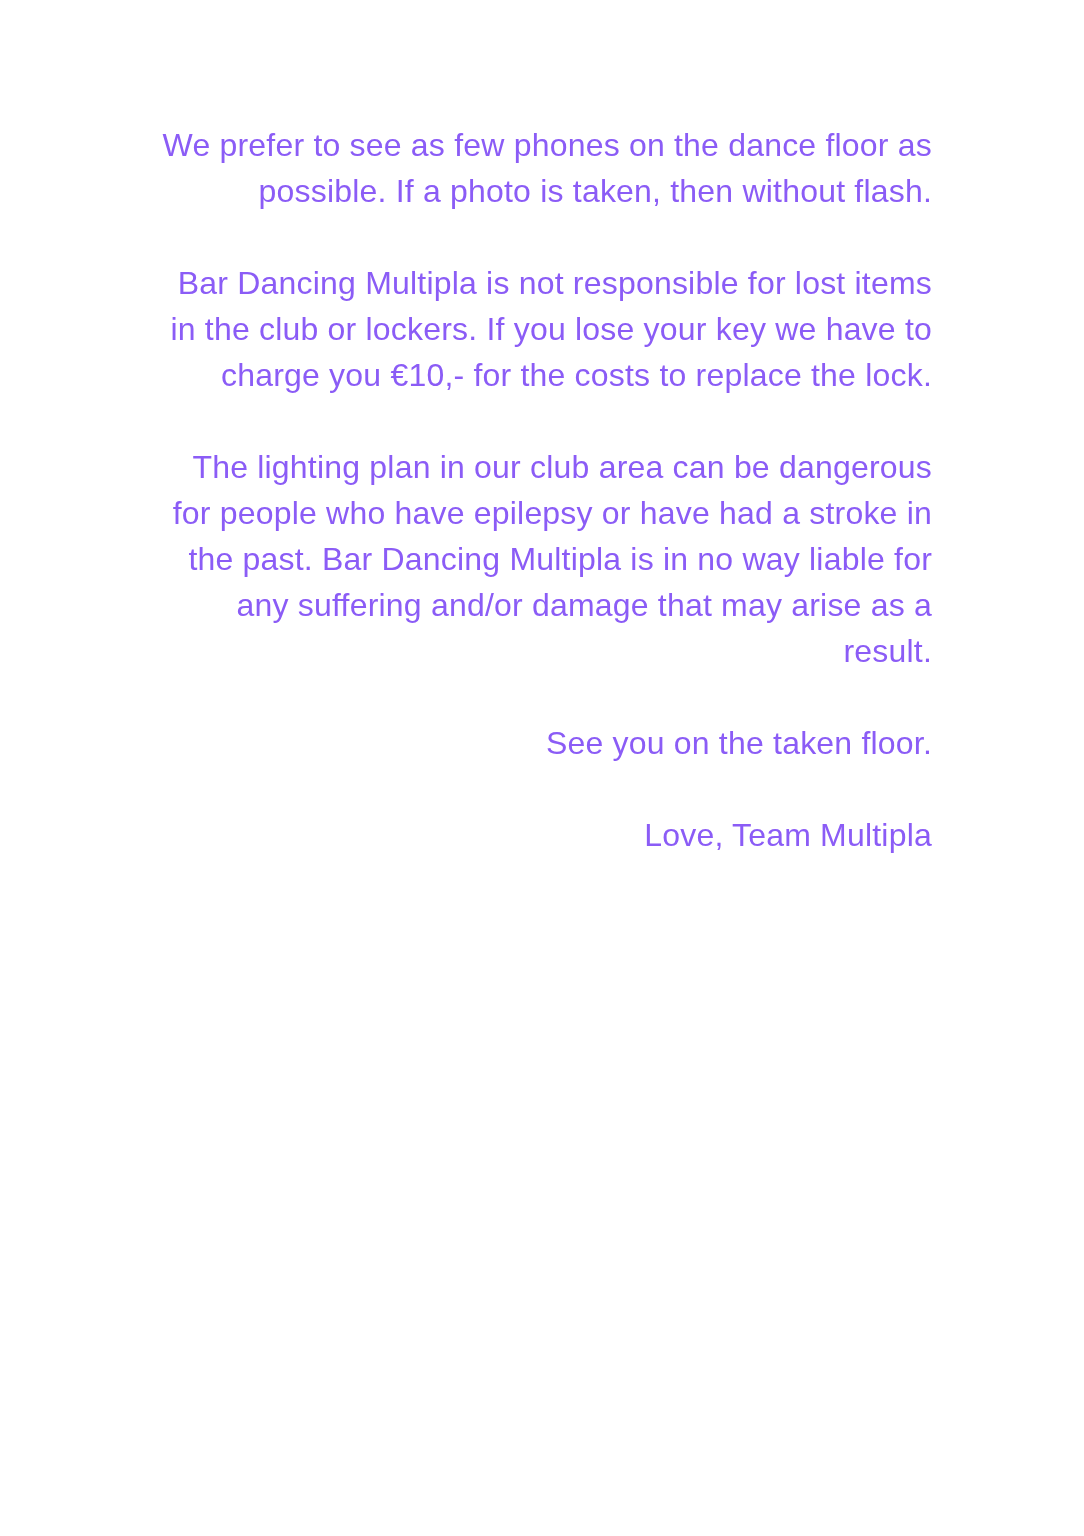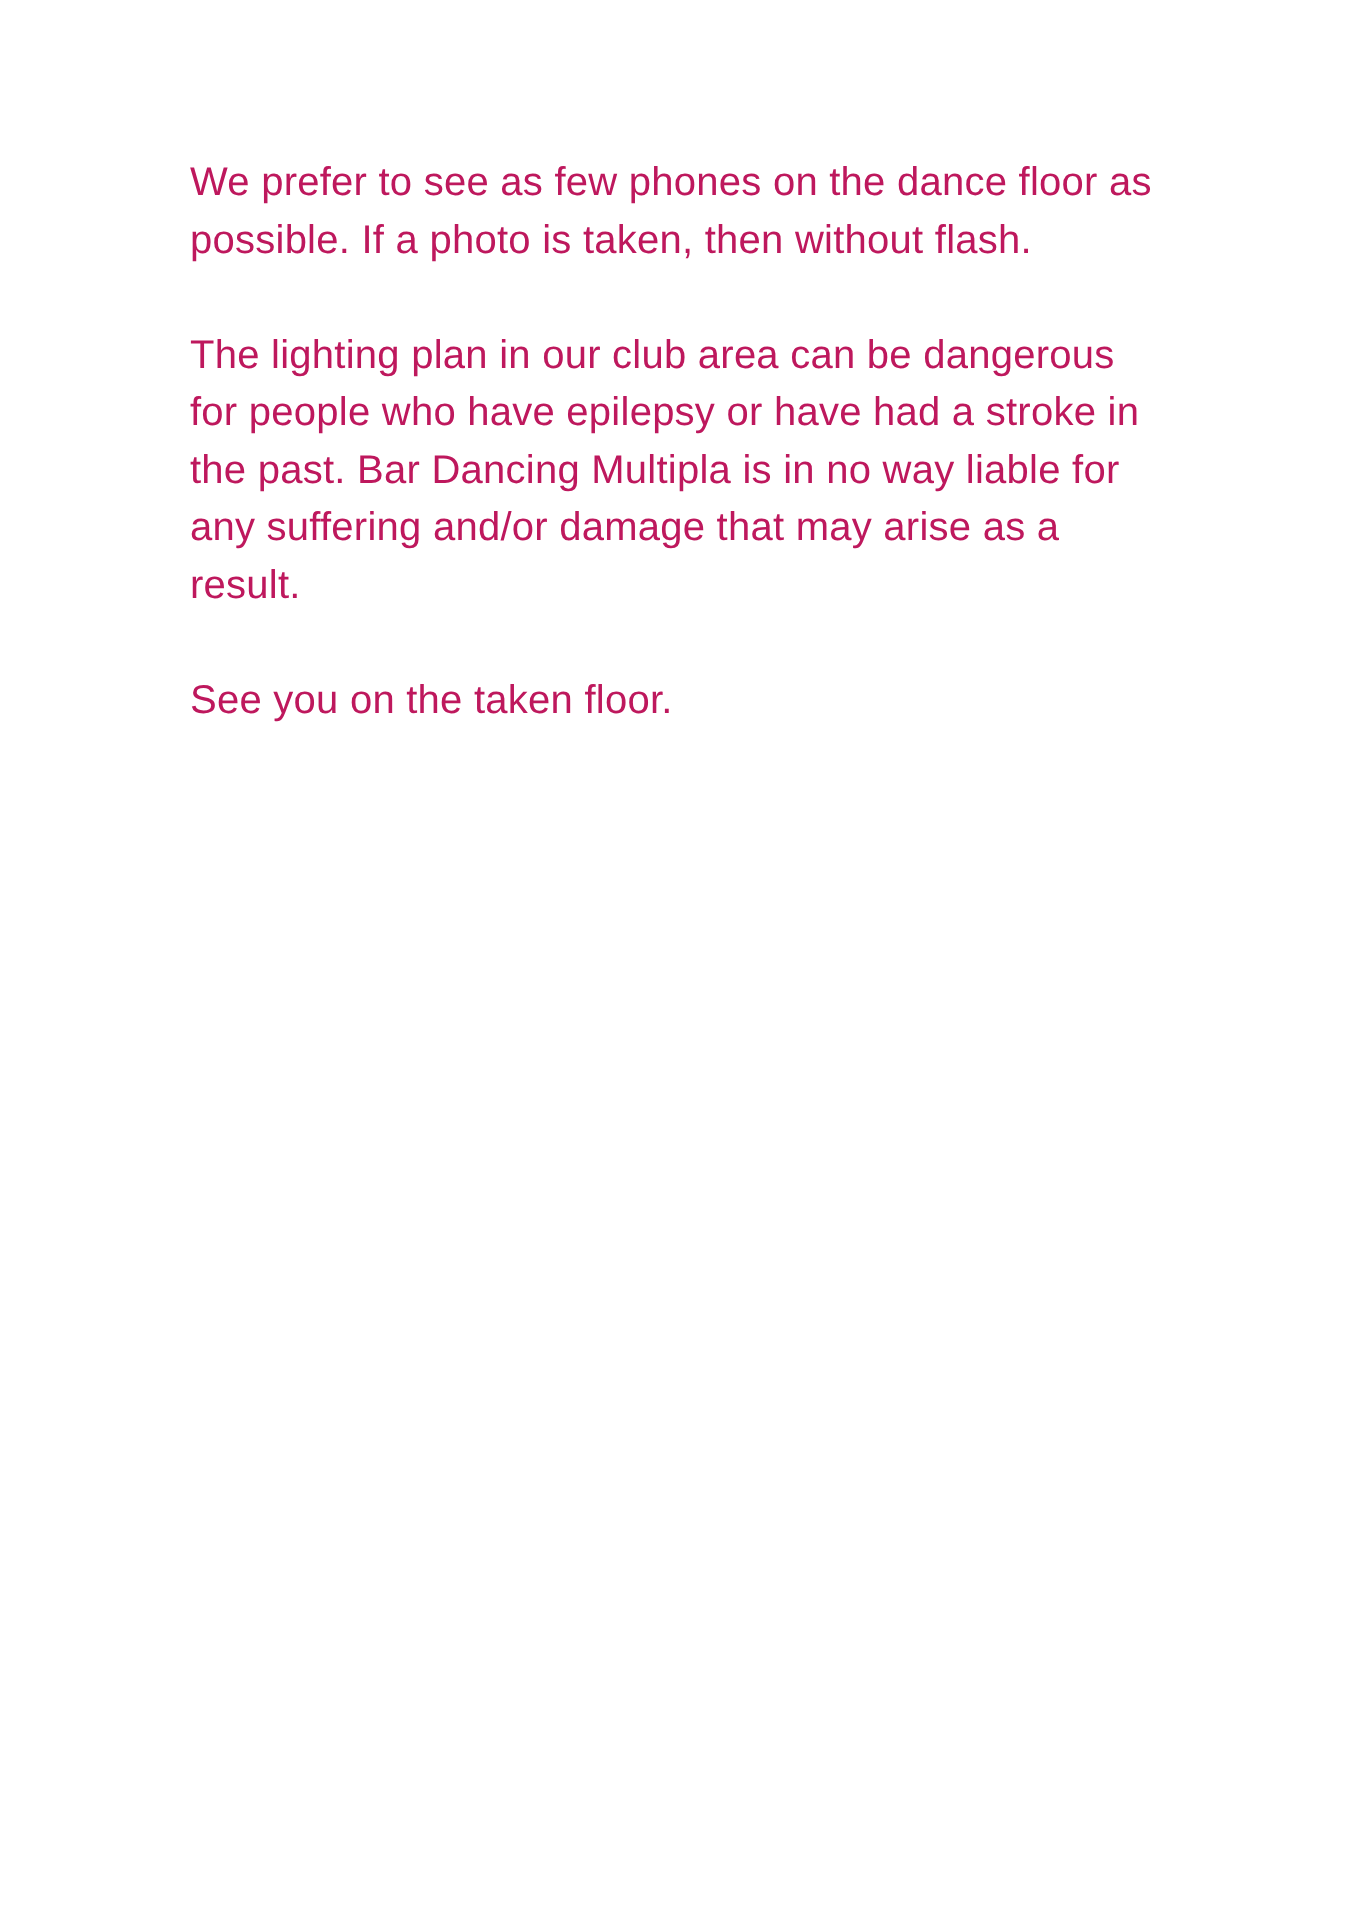--- a/index.html
+++ b/index.html
@@ -16,33 +16,35 @@
   .page {
     width: 1084px;
     height: 1536px;
     background: #ffffff;
     box-sizing: border-box;
     padding-top: 122px;
   }
   .text-block {
     width: 780px;
     margin: 0 auto;
-    text-align: left;
-    color: #be185d;
+    text-align: right;
+    color: #8b5cf6;
     font-size: 32px;
     line-height: 46px;
     font-weight: 300;
     letter-spacing: 0.2px;
   }
   .text-block p {
     margin: 0 0 46px 0;
   }
 </style>
 </head>
 <body>
 
 <div class="page">
   <div class="text-block">
     <p>We prefer to see as few phones on the dance floor as possible. If a photo is taken, then without flash.</p>
+    <p>Bar Dancing Multipla is not responsible for lost items in the club or lockers. If you lose your key we have to charge you €10,- for the costs to replace the lock.</p>
     <p>The lighting plan in our club area can be dangerous for people who have epilepsy or have had a stroke in the past. Bar Dancing Multipla is in no way liable for any suffering and/or damage that may arise as a result.</p>
     <p>See you on the taken floor.</p>
+    <p>Love, Team Multipla</p>
   </div>
 </div>
 
 </body></html>

